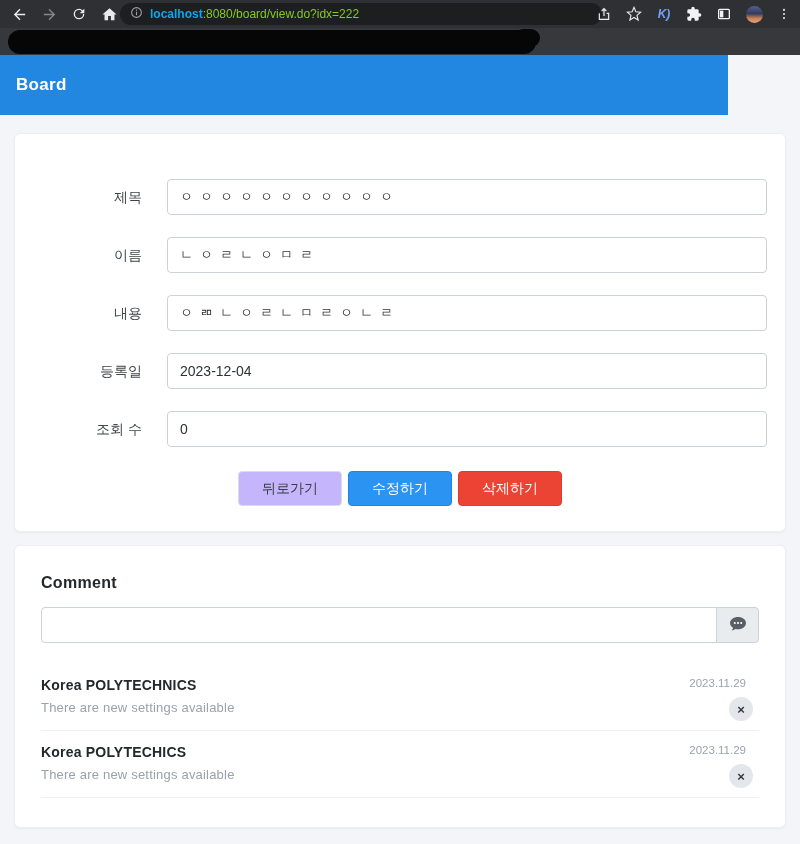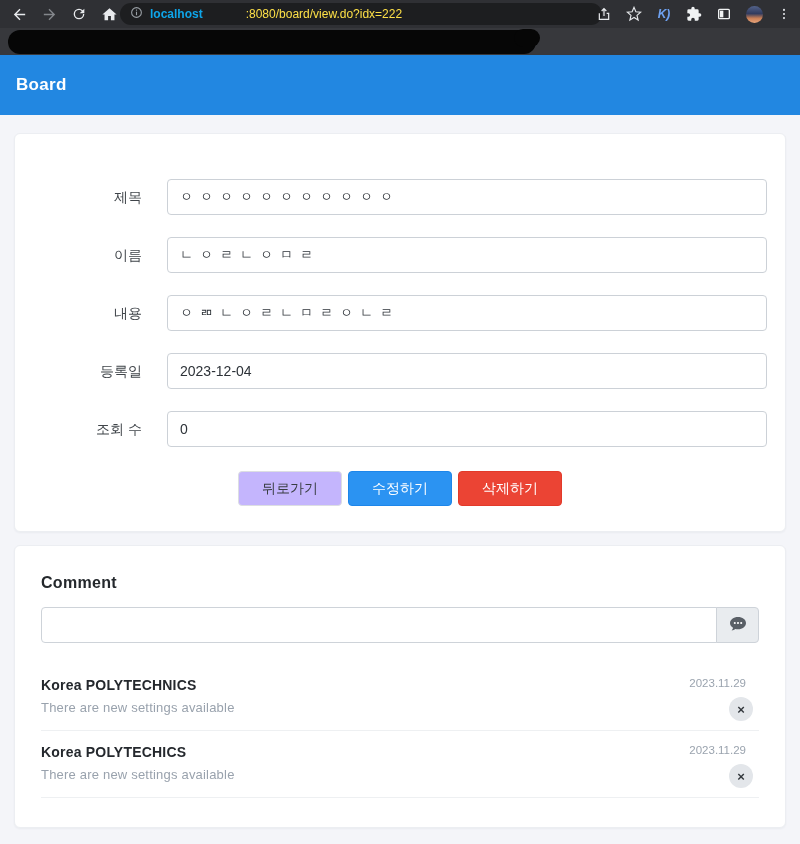--- a/index.html
+++ b/index.html
@@ -7,30 +7,30 @@
   body {
     font-family:"Liberation Sans","DejaVu Sans",sans-serif;
     background:#f4f5f9; position:relative; overflow:hidden;
   }
   
   .toolbar { position:absolute; left:0; top:0; width:800px; height:28px; background:#2f3034; display:flex; align-items:center; }
   .nav-ic { width:30px; height:24px; display:flex; align-items:center; justify-content:center; cursor:pointer; }
   .nav-ic svg { display:block; }
   .addr { position:absolute; left:120px; top:3px; width:482px; height:22px; background:#1d1e20; border-radius:11px; display:flex; align-items:center; padding:0 10px; }
   .addr .host { color:#0ea5e9; font-size:12px; font-weight:700; margin-left:7px; }
-  .addr .rest { color:#fde047; font-size:12px;margin-left:43px; }
+  .addr .rest { color:#84cc16; font-size:12px; }
   .right-ics { position:absolute; right:2px; top:0; height:28px; display:flex; align-items:center; gap:2px; }
   .right-ics .nav-ic { width:28px; }
   .ext-k { color:#6ea1f0; font-size:12px; font-weight:700; font-style:italic; }
   .avatar { width:17px; height:17px; border-radius:50%; background:linear-gradient(180deg,#53628a 0%,#313b5e 45%,#c97e55 72%,#e9a67c 100%); cursor:pointer; }
   .bookmarks { position:absolute; left:0; top:28px; width:800px; height:27px; background:#37383c; }
   .redaction { position:absolute; left:8px; top:30px; width:528px; height:24px; background:#060606; border-radius:12px; }
   .redaction-bump { position:absolute; left:514px; top:29px; width:26px; height:18px; background:#060606; border-radius:10px; }
   
-  .appheader { position:absolute; left:0; top:55px; width:800px; height:60px; background:#2287e1; display:flex; align-items:center; }
+  .appheader { position:absolute; left:0; top:55px; width:728px; height:60px; background:#2287e1; display:flex; align-items:center; }
   .appheader .title { color:#ffffff; font-size:17px; font-weight:700; margin-left:16px; letter-spacing:.3px; }
   
   .card { position:absolute; background:#fff; border:1px solid #eceef2; border-radius:6px; box-shadow:0 1px 2px rgba(40,50,70,.05); }
   .card1 { left:14px; top:133px; width:772px; height:399px; padding-top:45px; }
   .card2 { left:14px; top:545px; width:772px; height:283px; padding:0 26px; }
   
   .frow { display:flex; height:36px; margin:0 18px 22px 0; }
   .flabel { width:152px; padding-right:25px; text-align:right; line-height:36px; font-size:14px; color:#3f4449;padding-left:34px; }
   .finput { flex:1; height:36px; border:1px solid #ccd1d7; border-radius:4px; padding:0 12px; font-size:14px; color:#2d3238; background:#fff; outline:none; font-family:inherit; }
   .spaced { letter-spacing:7px; font-size:13px; }

